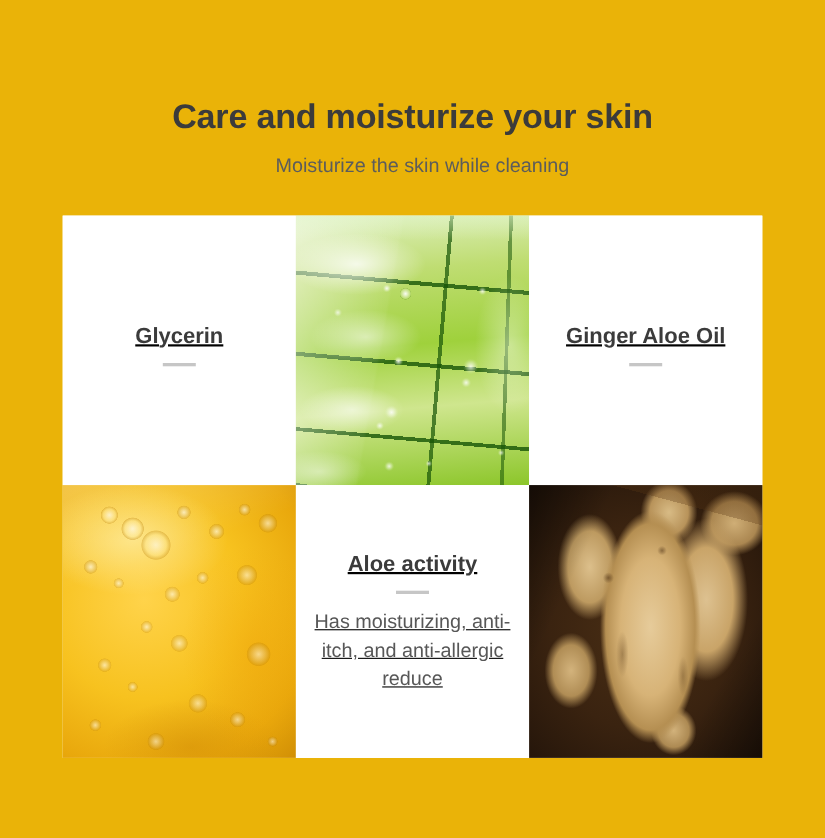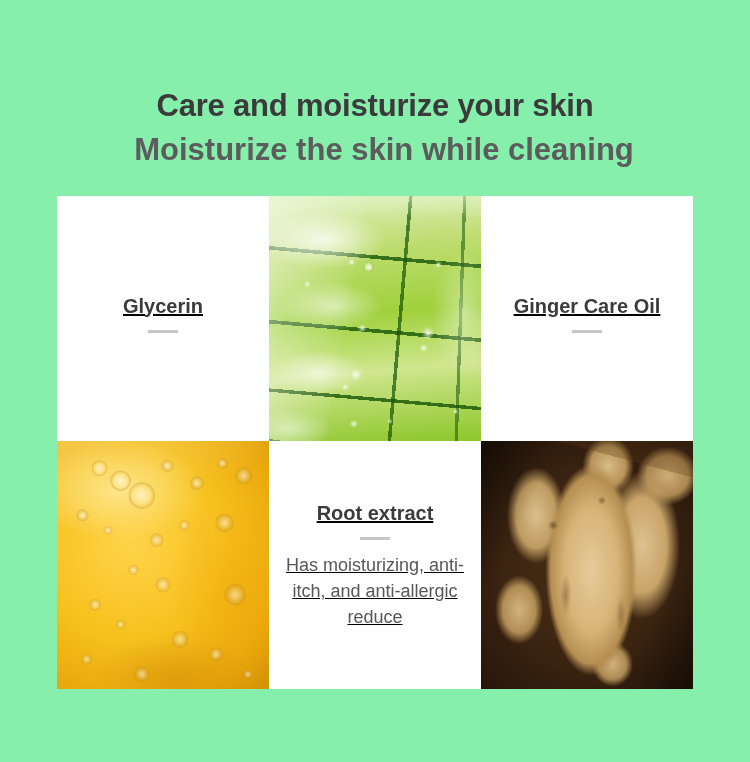--- a/index.html
+++ b/index.html
@@ -11,42 +11,42 @@
     height: 762px;
     background: #f3f3f3;
     font-family: "Liberation Sans", sans-serif;
     overflow: hidden;
   }
 
   .page {
     position: relative;
     width: 750px;
     height: 762px;
-    background: #86efac;
+    background: #eab308;
   }
 
   
   .header {
     position: absolute;
     top: 86px;
     left: 0;
     width: 750px;
     text-align: center;
   }
   .headline {
     font-size: 31px;
     font-weight: bold;
     color: #3b3b3b;
     letter-spacing: -0.2px;
     line-height: 40px;
     margin: 0;
   }
   .subheadline {
-    font-size: 31px;
-    font-weight: bold;
+    font-size: 18px;
+    font-weight: normal;
     color: #5c5c5c;
     line-height: 32px;
     margin: 8px 0 0 18px;
   }
 
   
   .grid {
     position: absolute;
     left: 57px;
     top: 196px;
@@ -225,31 +225,31 @@
       <div class="card-divider"></div>
     </div>
 
     <div class="cell photo photo-aloe">
       <div class="layer aloe-slabs"></div>
       <div class="layer aloe-sheen"></div>
       <div class="layer aloe-bubbles"></div>
     </div>
 
     <div class="cell card">
-      <h2 class="card-title">Ginger Care Oil</h2>
+      <h2 class="card-title">Ginger Aloe Oil</h2>
       <div class="card-divider"></div>
     </div>
 
     <div class="cell photo photo-glycerin">
       <div class="layer glyc-sheen"></div>
       <div class="layer glyc-bubbles"></div>
     </div>
 
     <div class="cell card">
-      <h2 class="card-title">Root extract</h2>
+      <h2 class="card-title">Aloe activity</h2>
       <div class="card-divider"></div>
       <p class="card-body">Has moisturizing, anti-itch, and anti-allergic reduce</p>
     </div>
 
     <div class="cell photo photo-ginger">
       <div class="layer ginger-root"></div>
       <div class="layer ginger-shade"></div>
     </div>
 
   </div>

